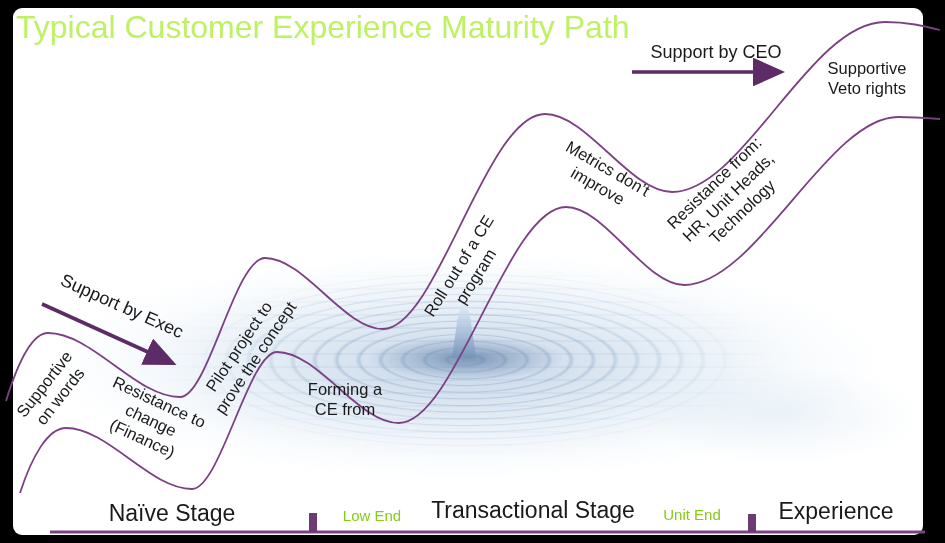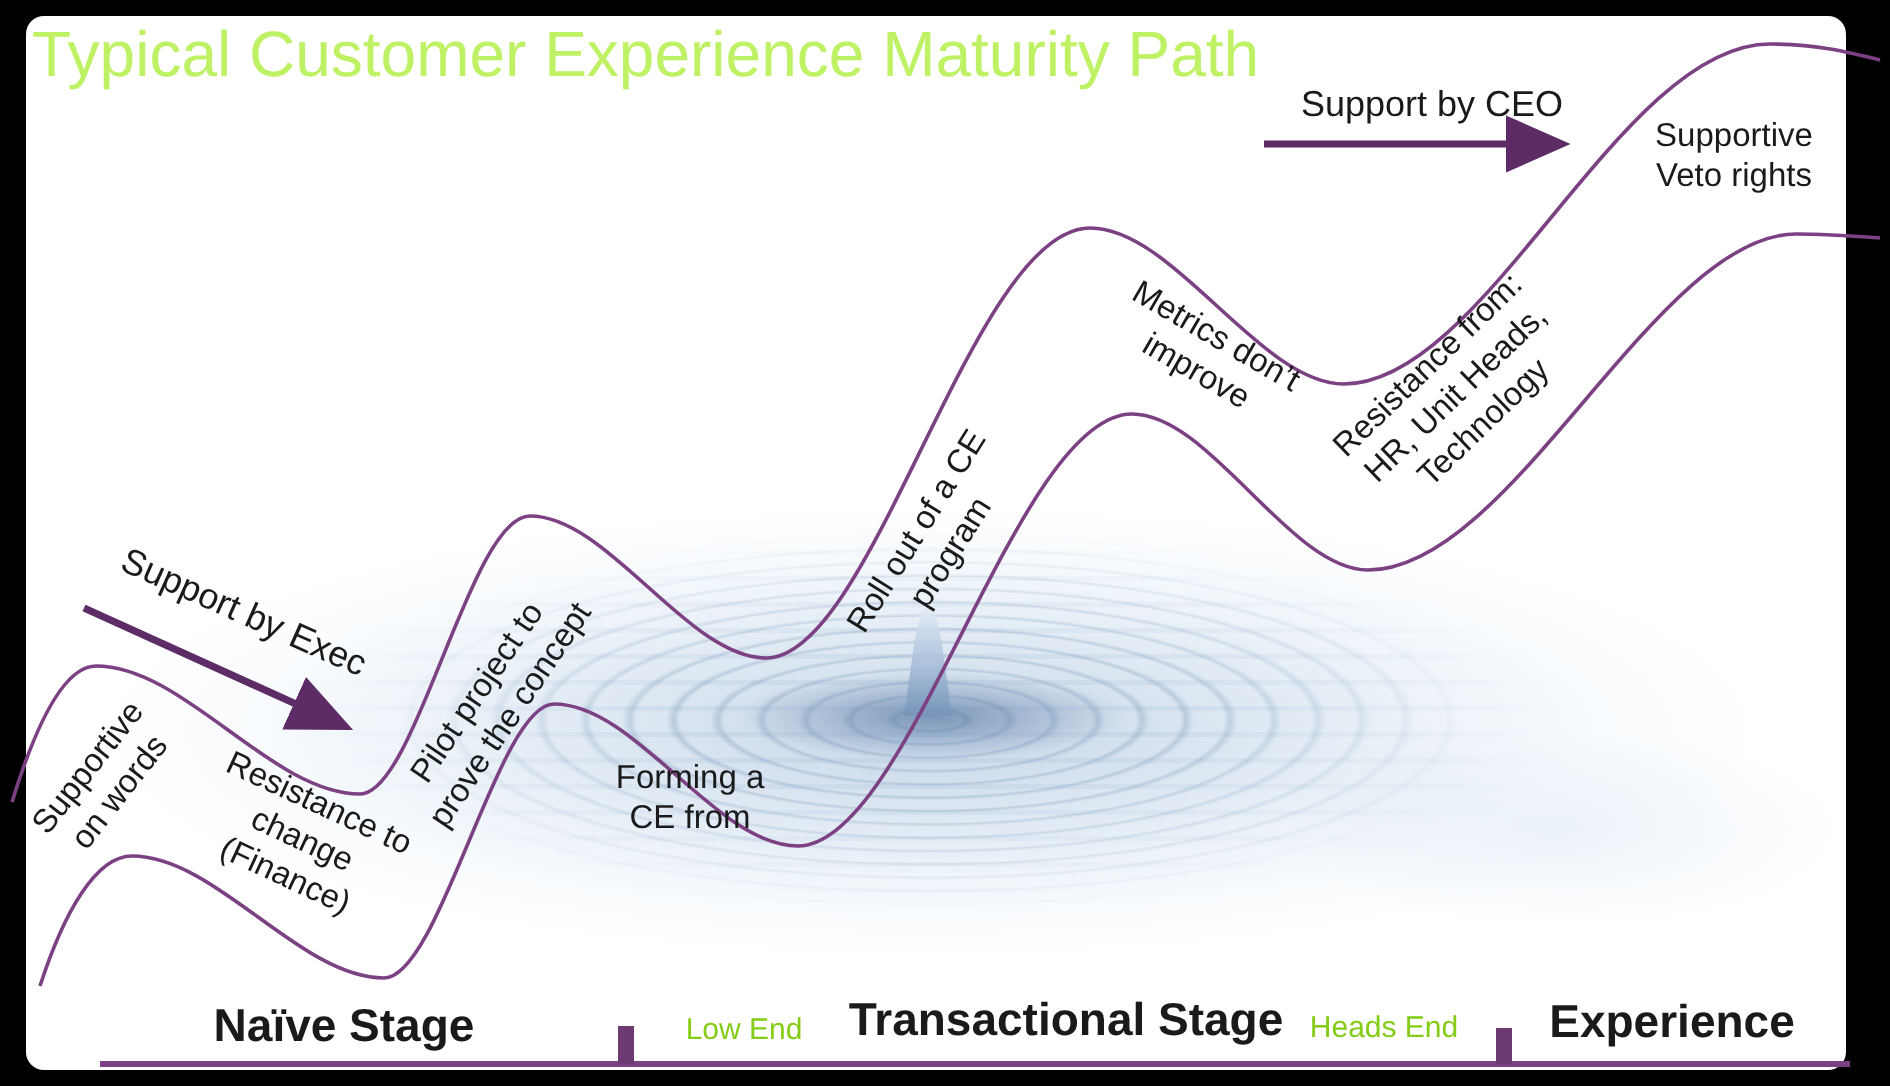--- a/index.html
+++ b/index.html
@@ -62,21 +62,21 @@
     text-align:center;
     font-size:16.5px;line-height:20px;
     white-space:nowrap;
   }
   .title{
     position:absolute;left:16px;top:9px;
     font-size:32px;color:#bef264;letter-spacing:0px;white-space:nowrap;
   }
   .stage{
     position:absolute;transform:translate(-50%,-50%);
-    font-weight:bold;font-size:23px;white-space:nowrap;
+    font-weight:normal;font-size:23px;white-space:nowrap;
   }
   .endlbl{
     position:absolute;transform:translate(-50%,-50%);
     font-size:15px;color:#84cc16;white-space:nowrap;
   }
   .annot{font-size:18px;}
 </style>
 </head>
 <body>
 
@@ -160,14 +160,14 @@
 <div class="plabel annot" style="left:716px;top:52px;">Support by CEO</div>
 
 <div class="plabel" style="left:867px;top:78px;">
   <div>Supportive</div>
   <div>Veto rights</div>
 </div>
 
 <div class="stage" style="left:172px;top:513px;">Naïve Stage</div>
 <div class="endlbl" style="left:372px;top:515px;">Low End</div>
 <div class="stage" style="left:533px;top:510px;text-align:right;">Transactional Stage</div>
-<div class="endlbl" style="left:692px;top:514px;">Heads End</div>
+<div class="endlbl" style="left:692px;top:514px;">Unit End</div>
 <div class="stage" style="left:836px;top:511px;">Experience</div>
 
 </body></html>

